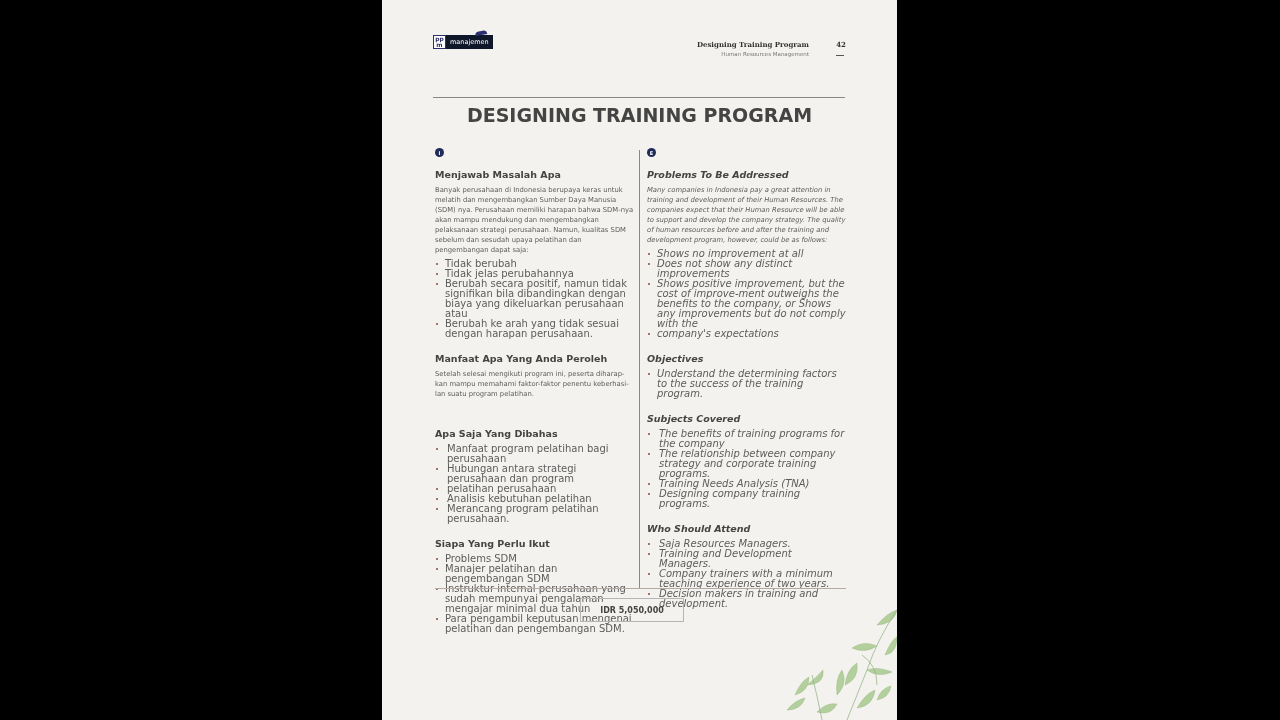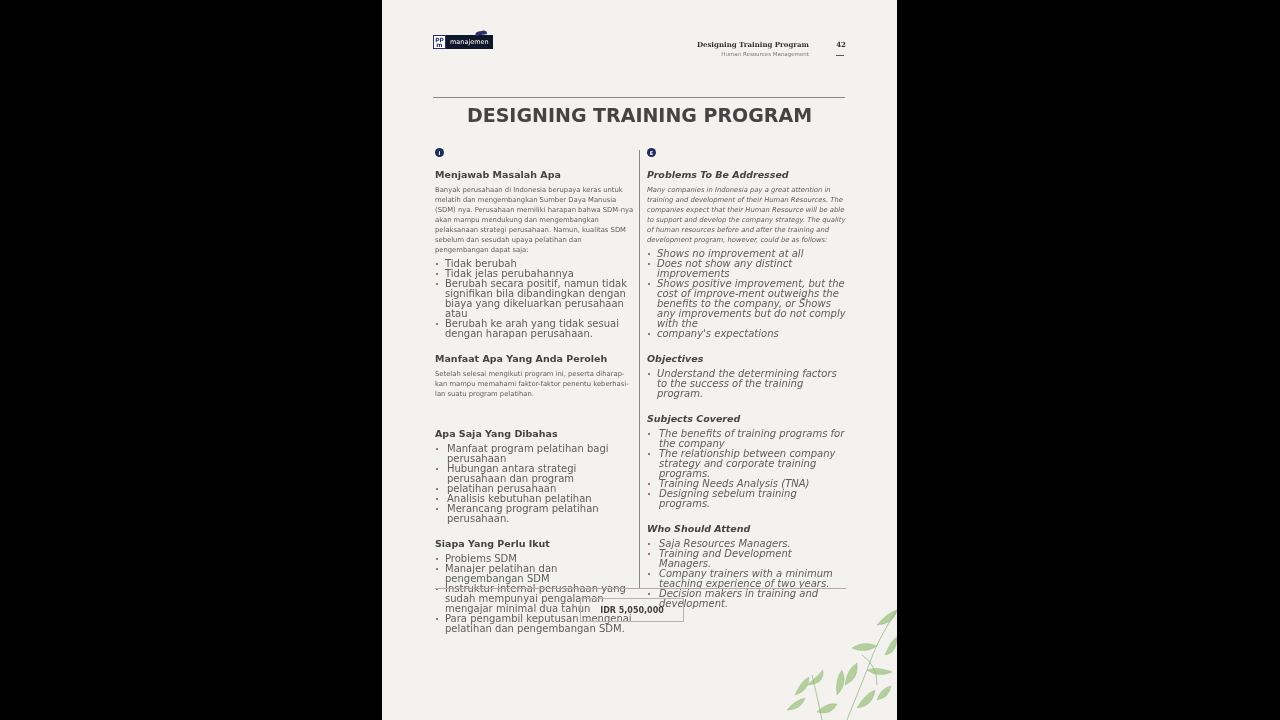--- a/index.html
+++ b/index.html
@@ -123,21 +123,21 @@
         <li>Understand the determining factors to the success of the training program.</li>
       </ul>
     </div>
 
     <div>
       <div class="sec-h">Subjects Covered</div>
       <ul class="bl wide">
         <li>The benefits of training programs for the company</li>
         <li>The relationship between company strategy and corporate training programs.</li>
         <li>Training Needs Analysis (TNA)</li>
-        <li>Designing sebelum training programs.</li>
+        <li>Designing company training programs.</li>
       </ul>
     </div>
 
     <div>
       <div class="sec-h">Who Should Attend</div>
       <ul class="bl wide">
         <li>Saja Resources Managers.</li>
         <li>Training and Development Managers.</li>
         <li>Company trainers with a minimum teaching experience of two years.</li>
         <li>Decision makers in training and development.</li>

